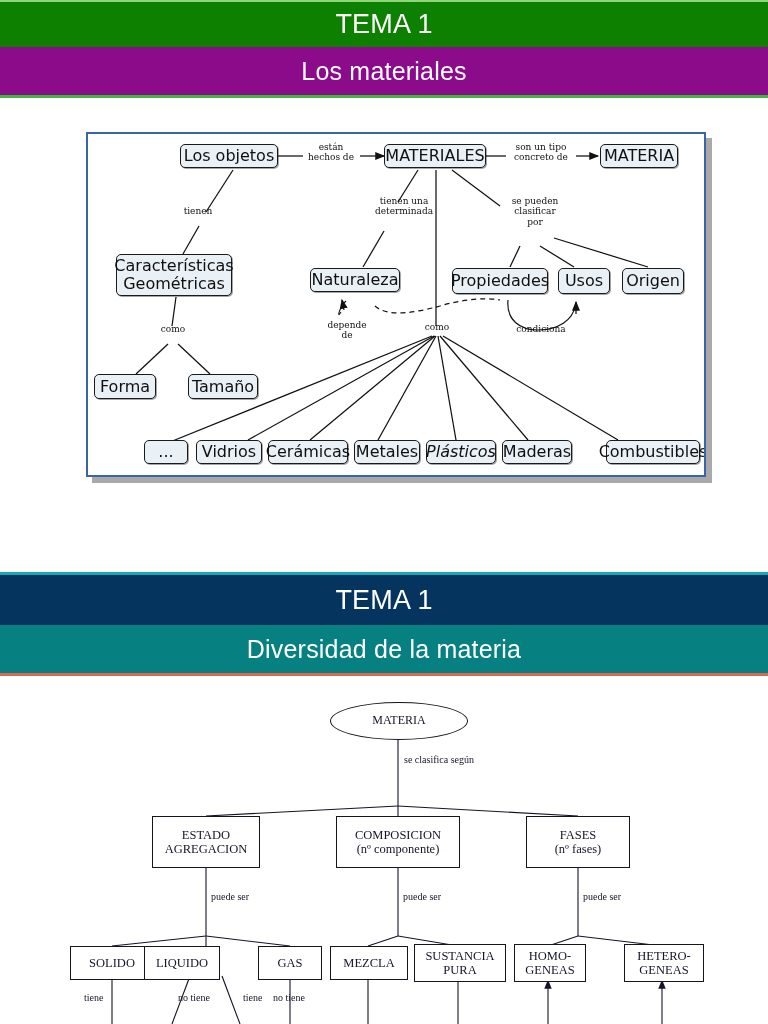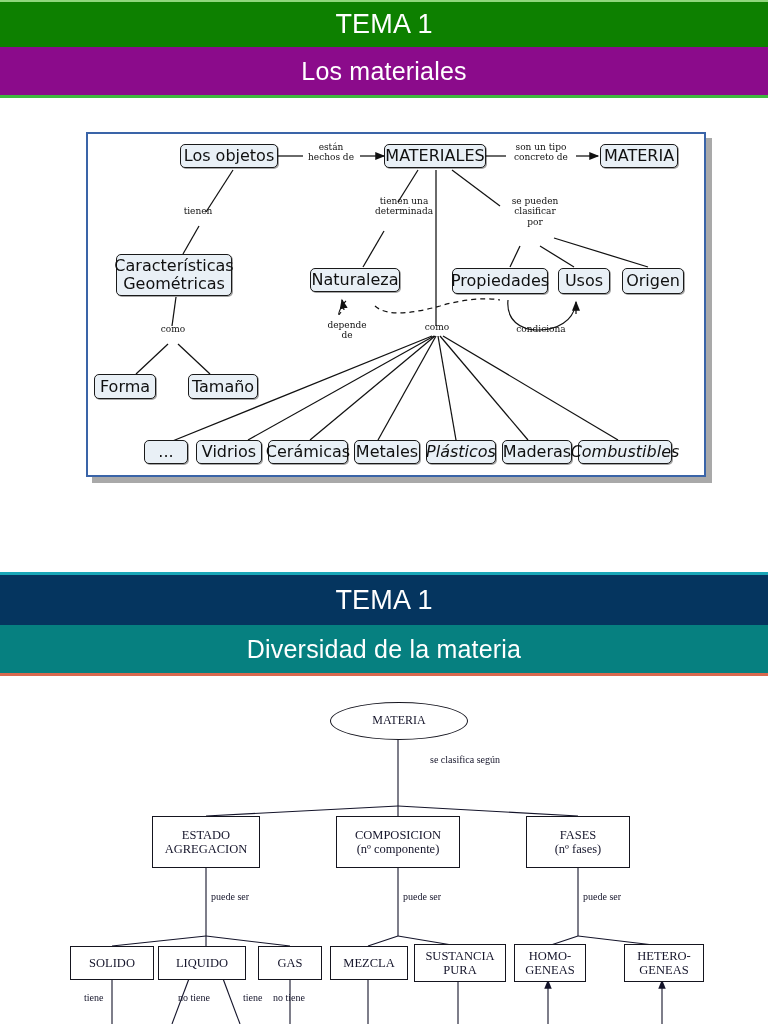--- a/index.html
+++ b/index.html
@@ -258,21 +258,21 @@
     </div>
 
     <div class="node" style="left:338px; top:306px; width:70px; height:24px;font-style:italic;">
       <span>Plásticos</span>
     </div>
 
     <div class="node" style="left:414px; top:306px; width:70px; height:24px;">
       <span>Maderas</span>
     </div>
 
-    <div class="node" style="left:490px; top:306px; width:94px; height:24px;font-style:italic;">
+    <div class="node" style="left:518px; top:306px; width:94px; height:24px;">
       <span>Combustibles</span>
     </div>
 
     <div class="link-label" style="left:204px; top:8px; width:78px;">están
 hechos de</div>
 
     <div class="link-label" style="left:410px; top:8px; width:86px;">son un tipo
 concreto de</div>
 
     <div class="link-label" style="left:82px; top:72px; width:56px;">tienen</div>
@@ -344,21 +344,21 @@
       <line x1="368" y1="288" x2="368" y2="336"></line>
       <line x1="458" y1="288" x2="458" y2="336"></line>
       <line x1="548" y1="336" x2="548" y2="292" marker-end="url(#ar2)"></line>
       <line x1="662" y1="336" x2="662" y2="292" marker-end="url(#ar2)"></line>
     </g>
   </svg>
 
   <div class="tnode oval" style="left:330px; top:14px; width:138px; height:38px; font-size:12px;">
     <span>MATERIA</span>
   </div>
-  <div class="tlabel" style="left:404px; top:66px;margin-left:26px;">se clasifica según</div>
+  <div class="tlabel" style="left:404px; top:66px;">se clasifica según</div>
 
   <div class="tnode" style="left:152px; top:128px; width:108px; height:52px;">
     <span>ESTADO
 AGREGACION</span>
   </div>
   <div class="tnode" style="left:336px; top:128px; width:124px; height:52px;">
     <span>COMPOSICION
 (nº componente)</span>
   </div>
   <div class="tnode" style="left:526px; top:128px; width:104px; height:52px;">
@@ -366,21 +366,21 @@
 (nº fases)</span>
   </div>
 
   <div class="tlabel" style="left:211px; top:203px;">puede ser</div>
   <div class="tlabel" style="left:403px; top:203px;">puede ser</div>
   <div class="tlabel" style="left:583px; top:203px;">puede ser</div>
 
   <div class="tnode" style="left:70px; top:258px; width:84px; height:34px;">
     <span>SOLIDO</span>
   </div>
-  <div class="tnode" style="left:158px; top:258px; width:88px; height:34px;text-align:right;">
+  <div class="tnode" style="left:144px; top:258px; width:76px; height:34px;text-align:right;">
     <span>LIQUIDO</span>
   </div>
   <div class="tnode" style="left:258px; top:258px; width:64px; height:34px;">
     <span>GAS</span>
   </div>
   <div class="tnode" style="left:330px; top:258px; width:78px; height:34px;">
     <span>MEZCLA</span>
   </div>
   <div class="tnode" style="left:414px; top:256px; width:92px; height:38px;">
     <span>SUSTANCIA

